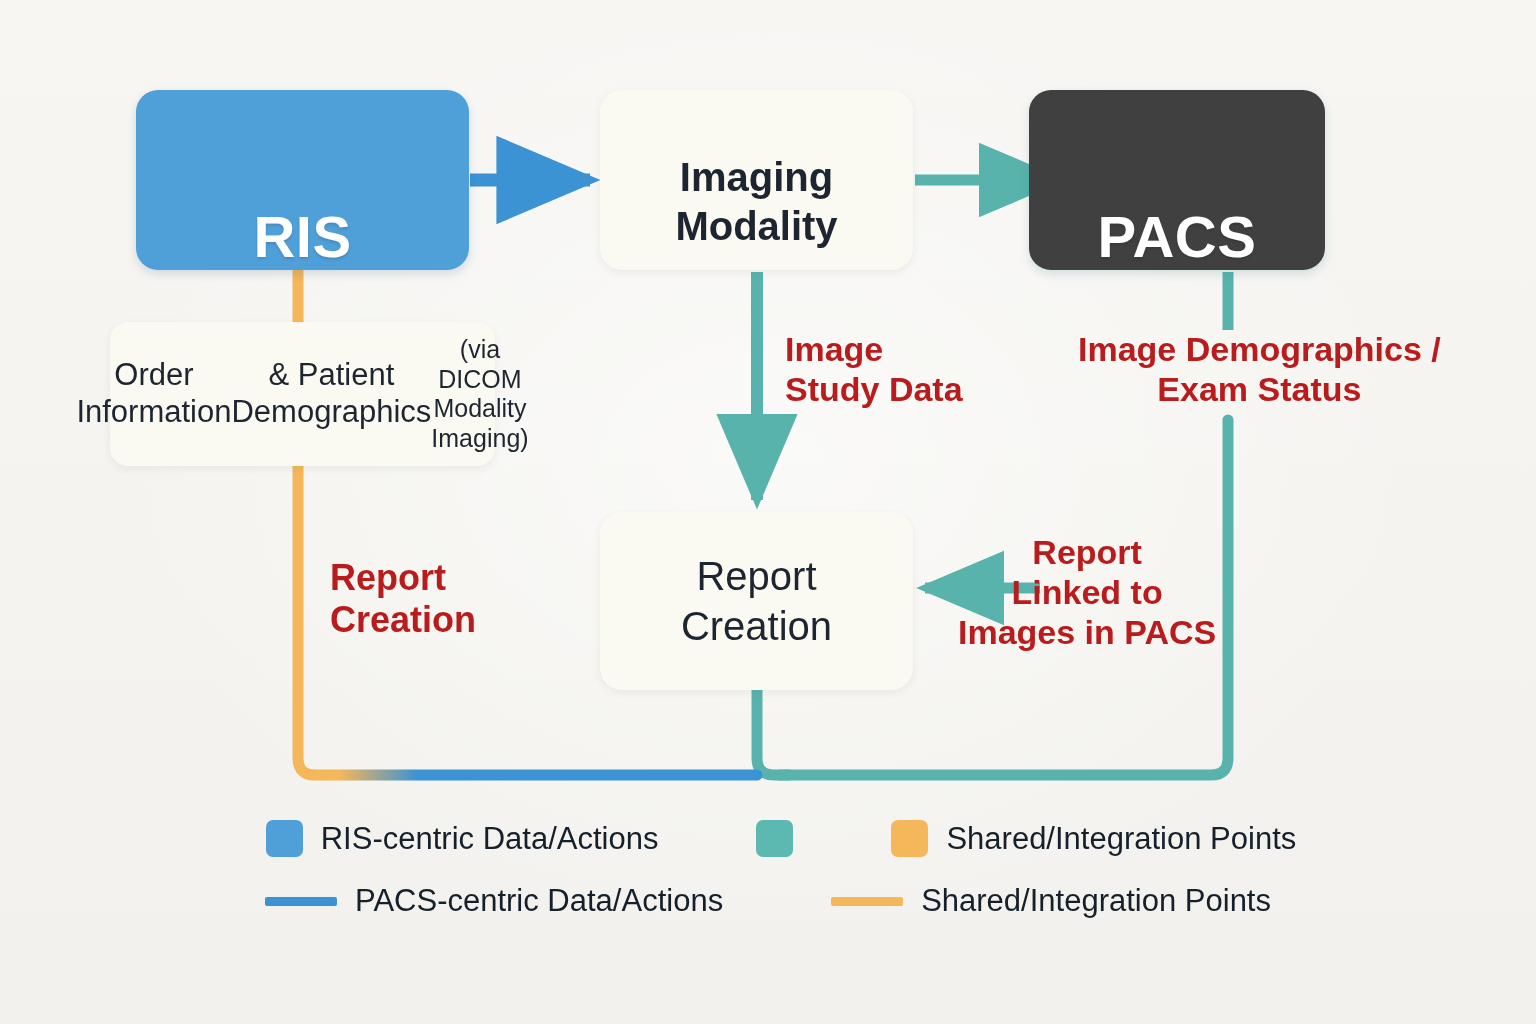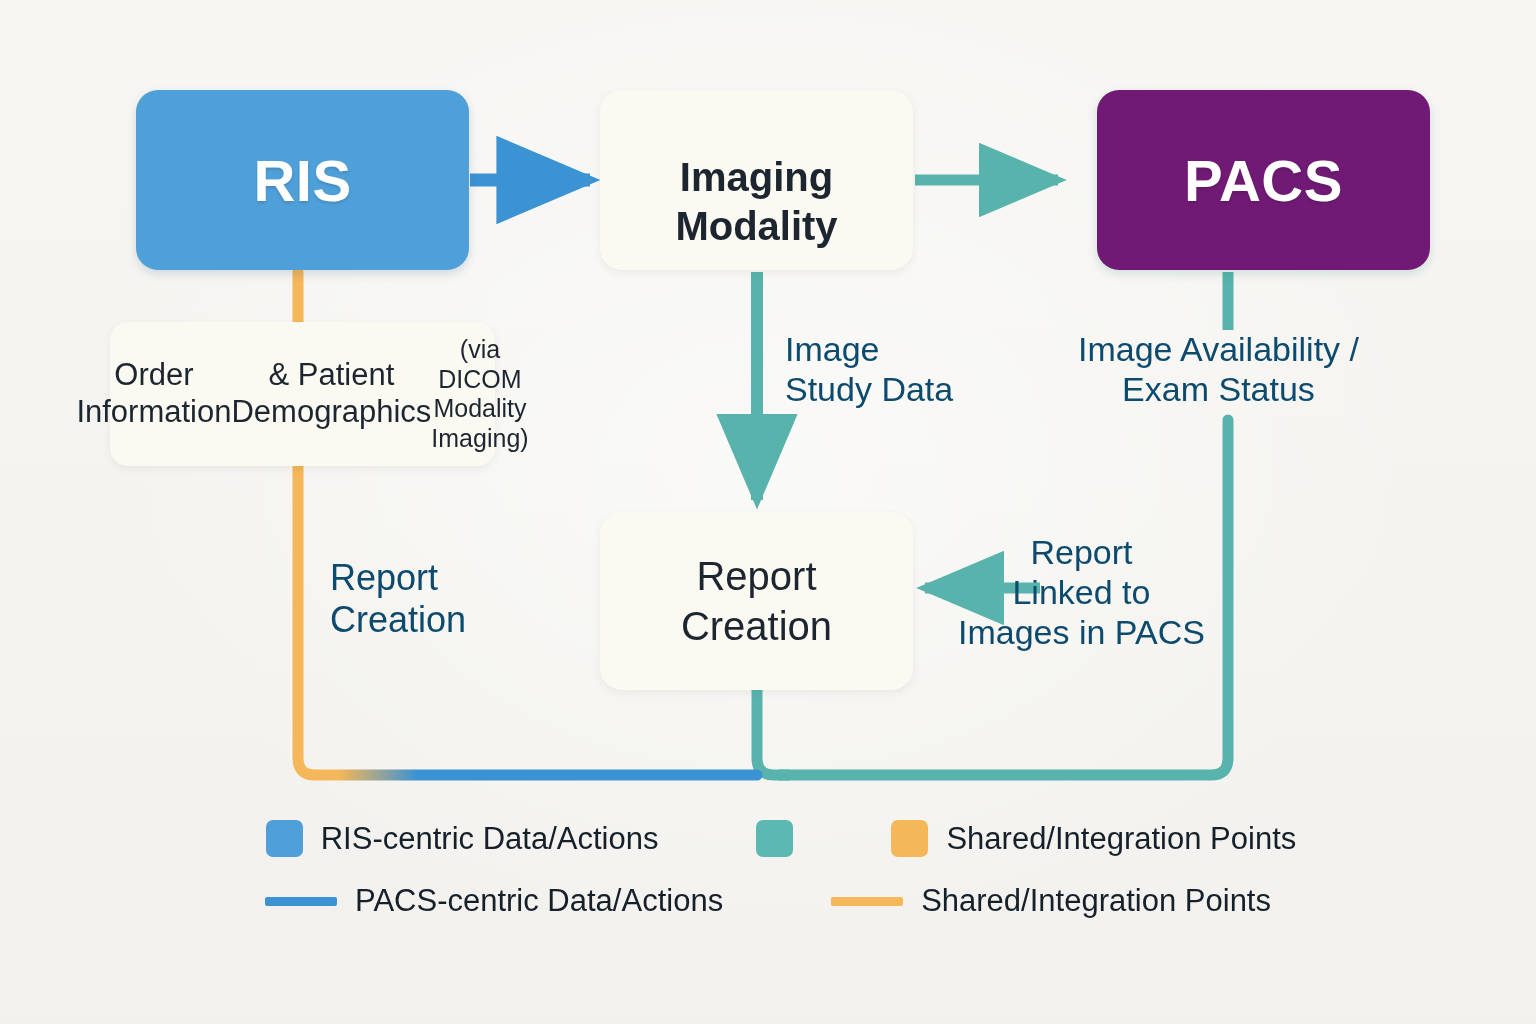--- a/index.html
+++ b/index.html
@@ -41,34 +41,35 @@
     text-align: center;
     border-radius: 22px;
     box-sizing: border-box;
   }
   .node-primary {
     font-size: 58px;
     font-weight: bold;
     color: #ffffff;
     letter-spacing: 0.5px;
     text-shadow: 0 2px 3px rgba(0,0,0,0.13);
+    align-items: flex-end;
   }
   .node-soft {
     background: #fbfaf2;
     color: #1d2630;
     box-shadow: 0 3px 9px rgba(60,60,50,0.07);
   }
   #node-ris {
     left: 136px; top: 90px; width: 333px; height: 180px;
     background: #4f9fd8;
     box-shadow: 0 4px 10px rgba(40,90,130,0.18);
   }
   #node-pacs {
-    left: 1097px; top: 90px; width: 333px; height: 180px;
-    background: #701a75;
+    left: 1029px; top: 90px; width: 296px; height: 180px;
+    background: #404040;
     box-shadow: 0 4px 10px rgba(40,120,115,0.18);
   }
   #node-modality {
     left: 600px; top: 90px; width: 313px; height: 180px;
     font-size: 40px; font-weight: bold; line-height: 1.22;
   }
   #node-report-center {
     left: 600px; top: 512px; width: 313px; height: 178px;
     font-size: 40px; font-weight: normal; line-height: 1.25;
   }
@@ -77,23 +78,24 @@
     border-radius: 18px;
     flex-direction: row;
     line-height: 1.18;
   }
   #node-order .l1 { font-size: 31px; }
   #node-order .l2 { font-size: 31px; }
   #node-order .l3 { font-size: 25px; }
 
   .edge-label {
     position: absolute;
-    color: #0c4a6e;
+    color: #b91c1c;
     line-height: 1.17;
     white-space: pre-line;
+    font-weight: bold;
   }
   #lbl-image-study { left: 785px; top: 330px; font-size: 34px; }
   #lbl-availability { left: 1078px; top: 330px; font-size: 34px; text-align: center; }
   #lbl-report-left { left: 330px; top: 557px; font-size: 36px; }
   #lbl-report-linked { left: 958px; top: 533px; font-size: 34px; text-align: center; }
 
   
   #legend { position: absolute; left: 0; top: 820px; width: 1536px; }
   .legend-row {
     display: flex;
@@ -165,21 +167,21 @@
   </div>
 
   <div class="node node-soft" id="node-report-center">
     <span style="white-space: pre-line;">Report
 Creation</span>
   </div>
 
   <div class="edge-label" id="lbl-image-study">Image
 Study Data</div>
 
-  <div class="edge-label" id="lbl-availability">Image Availability /
+  <div class="edge-label" id="lbl-availability">Image Demographics /
 Exam Status</div>
 
   <div class="edge-label" id="lbl-report-left">Report
 Creation</div>
 
   <div class="edge-label" id="lbl-report-linked">Report
 Linked to
 Images in PACS</div>
 
   <div id="legend">

